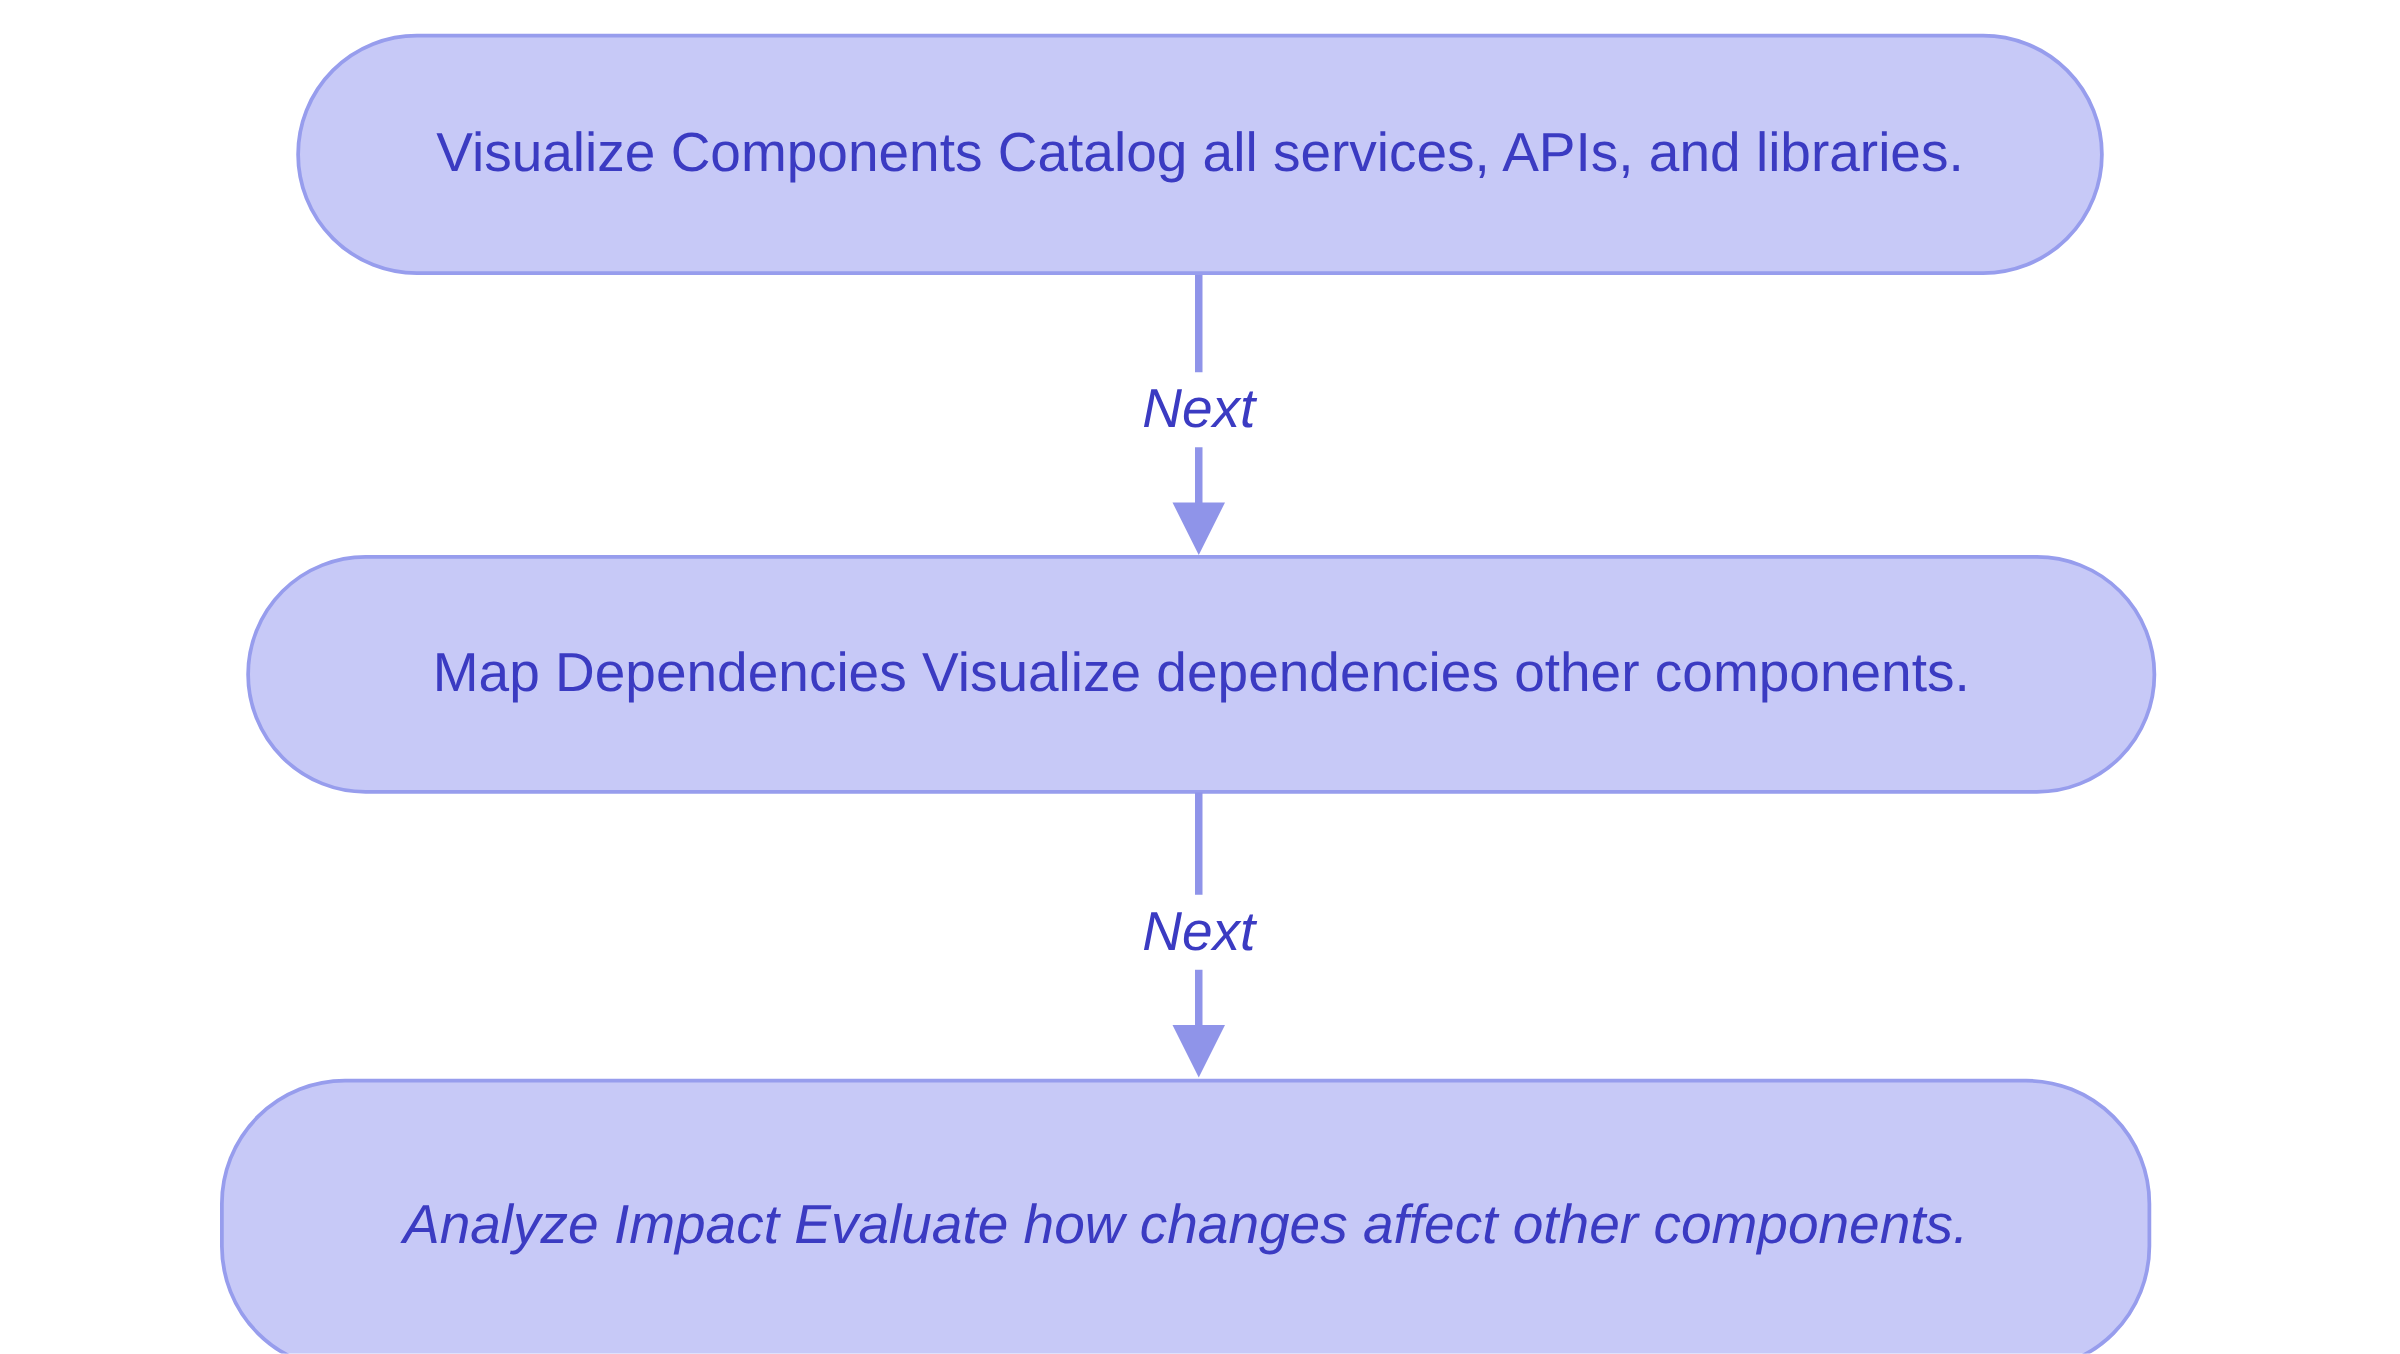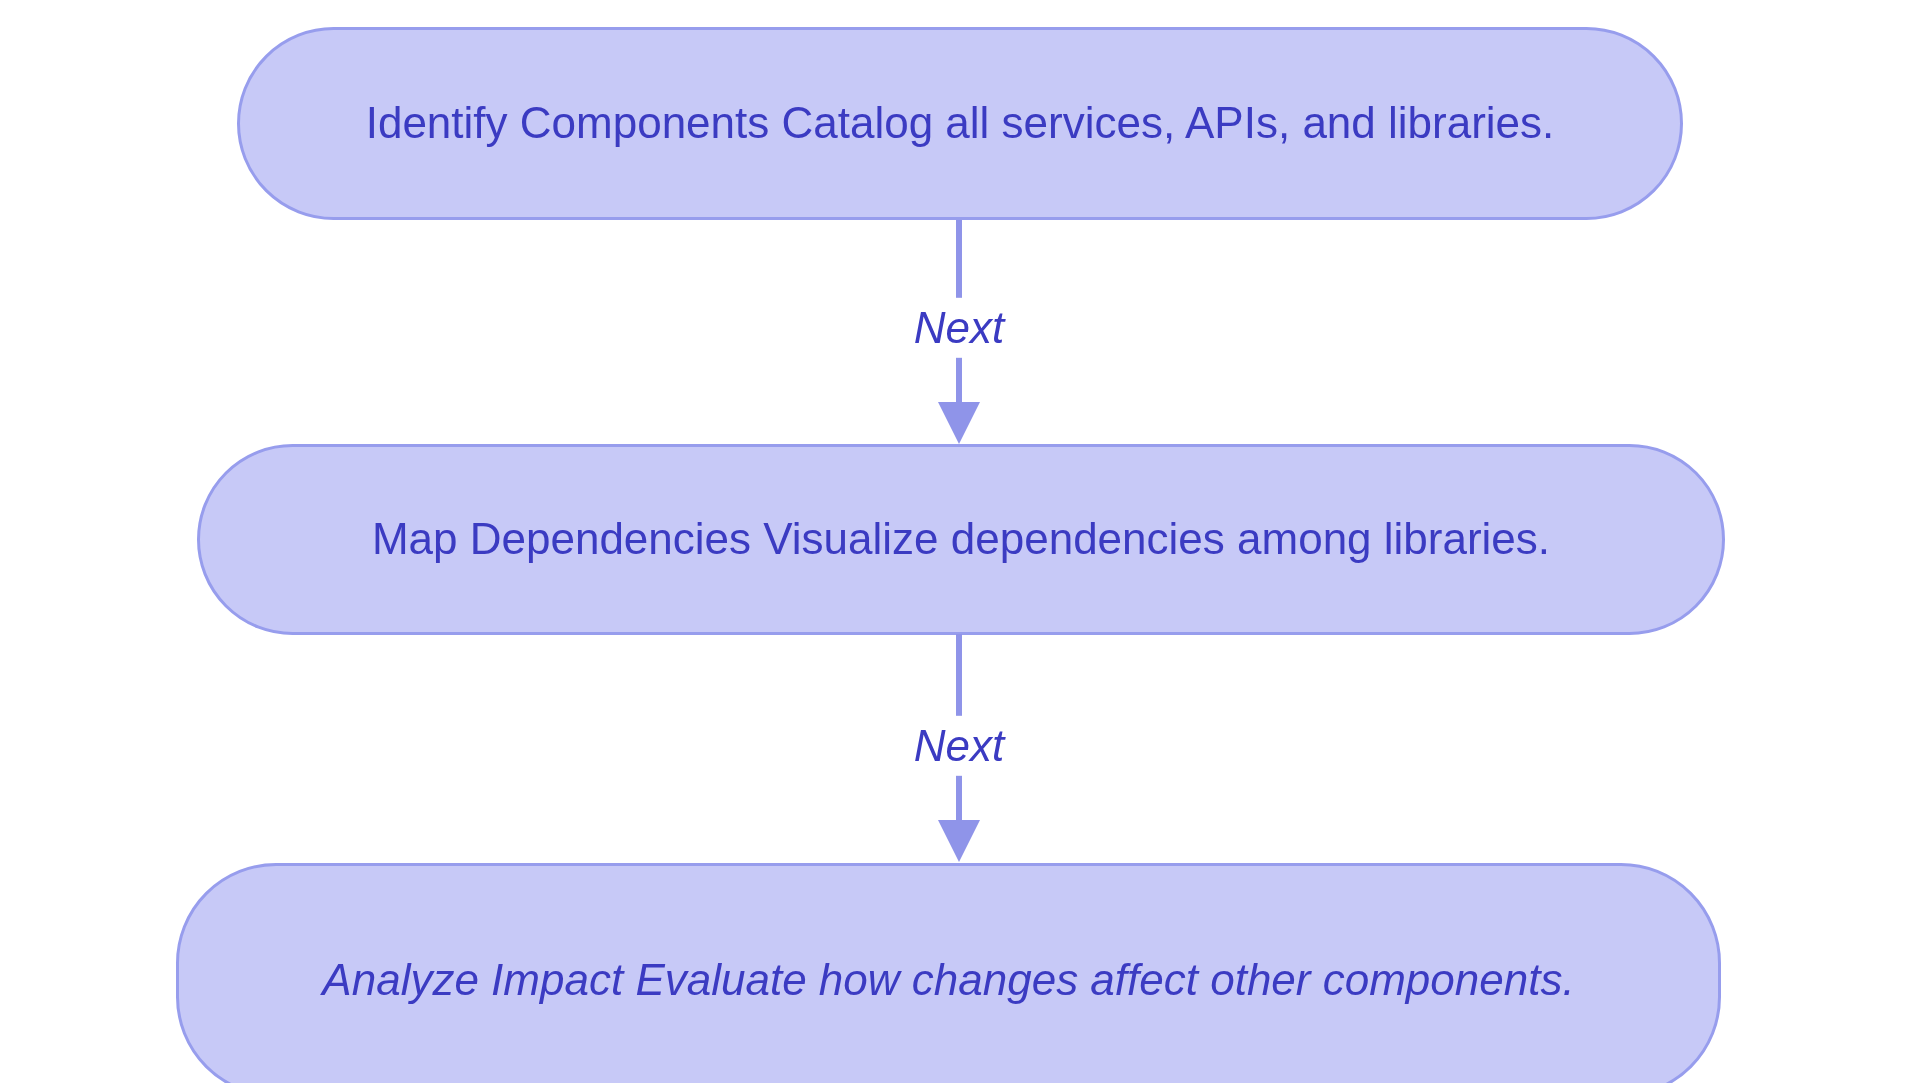--- a/index.html
+++ b/index.html
@@ -77,31 +77,31 @@
   }
   .edge-1 .edge-label { top: 108px; }
   .edge-2 .edge-label { top: 112px; }
 </style>
 </head>
 <body>
 
 <div class="canvas">
 
   <div class="node node-1">
-    <span class="node-label">Identify Components Catalog all services, APIs, and libraries.</span>
+    <span class="node-label">Visualize Components Catalog all services, APIs, and libraries.</span>
   </div>
 
   <div class="edge edge-1">
     <div class="edge-line"></div>
     <div class="edge-head"></div>
     <span class="edge-label">Next</span>
   </div>
 
   <div class="node node-2">
-    <span class="node-label">Map Dependencies Visualize dependencies among libraries.</span>
+    <span class="node-label">Map Dependencies Visualize dependencies other components.</span>
   </div>
 
   <div class="edge edge-2">
     <div class="edge-line"></div>
     <div class="edge-head"></div>
     <span class="edge-label">Next</span>
   </div>
 
   <div class="node node-3">
     <span class="node-label">Analyze Impact Evaluate how changes affect other components.</span>

